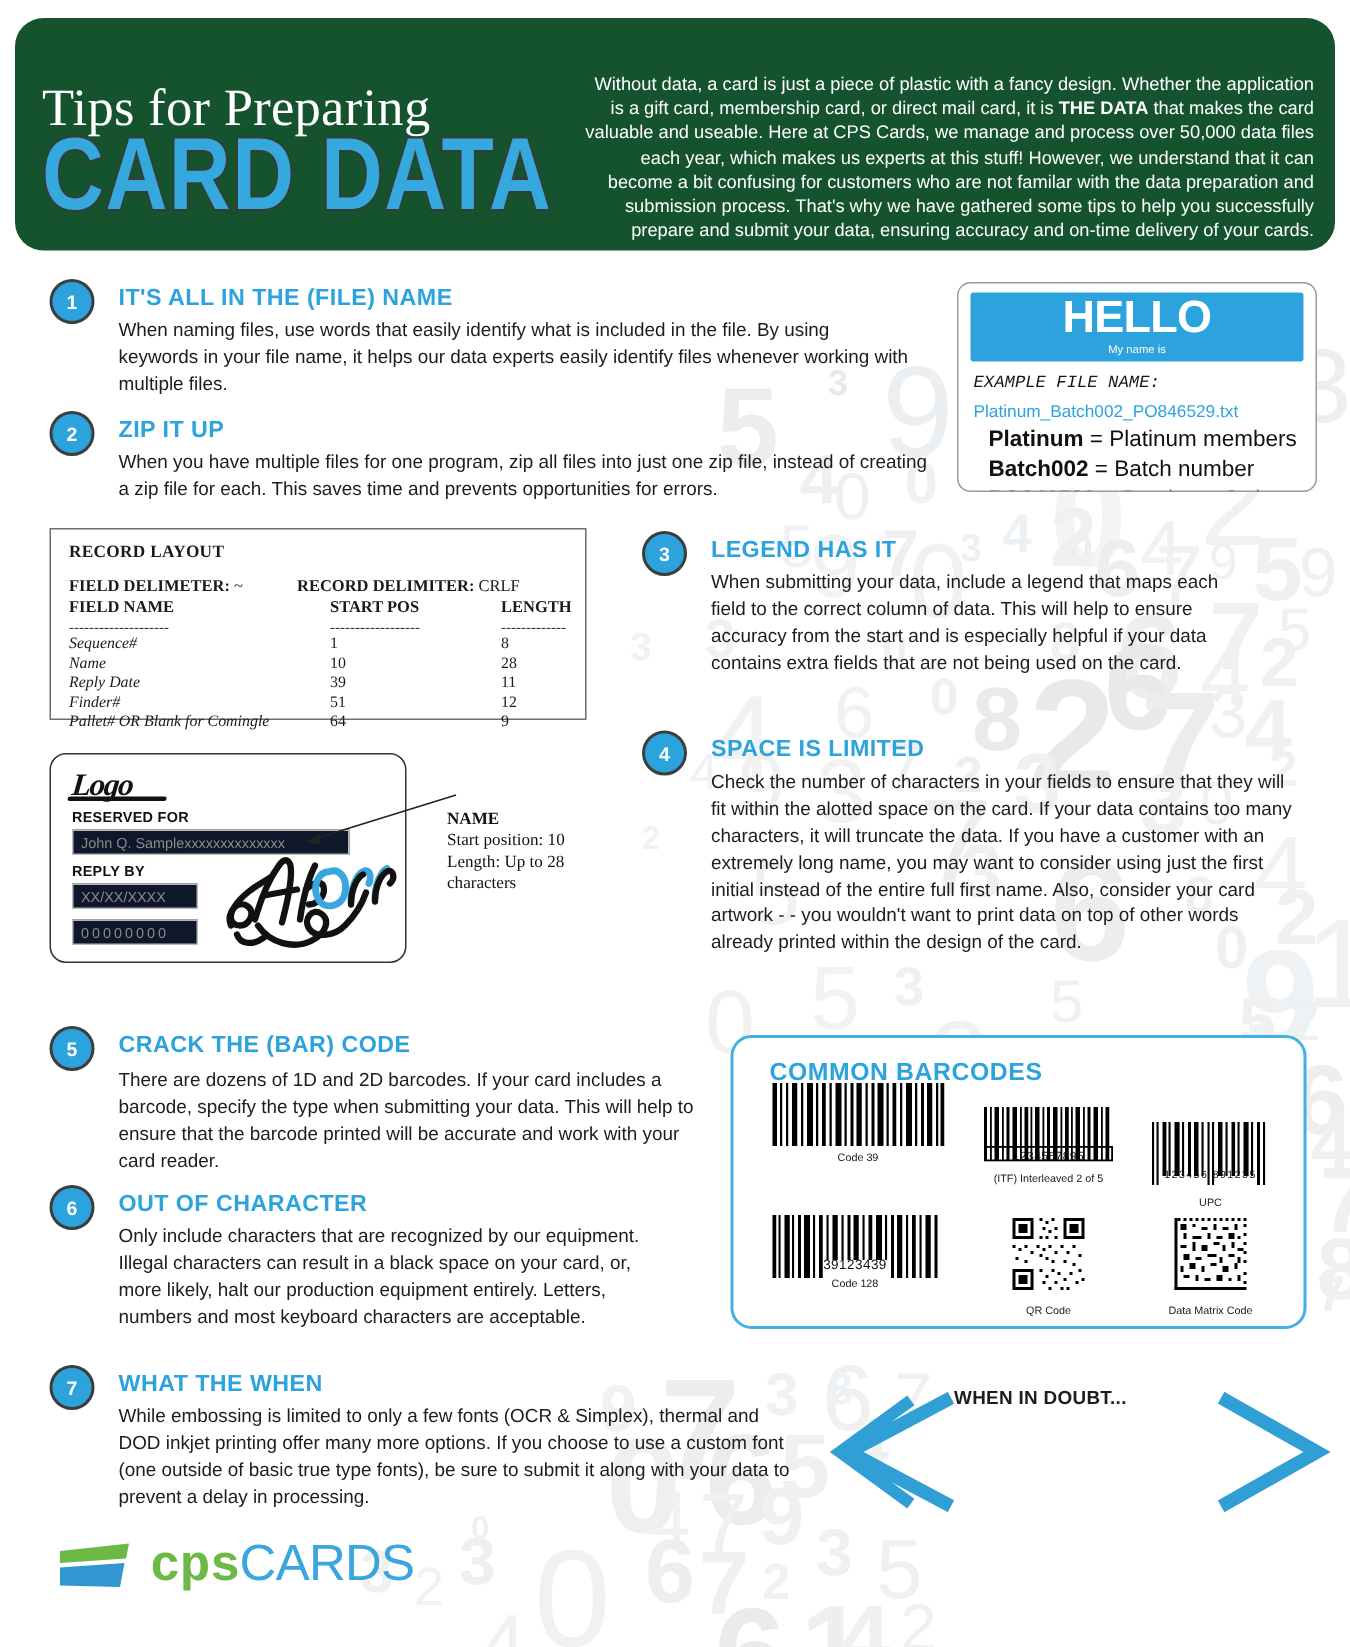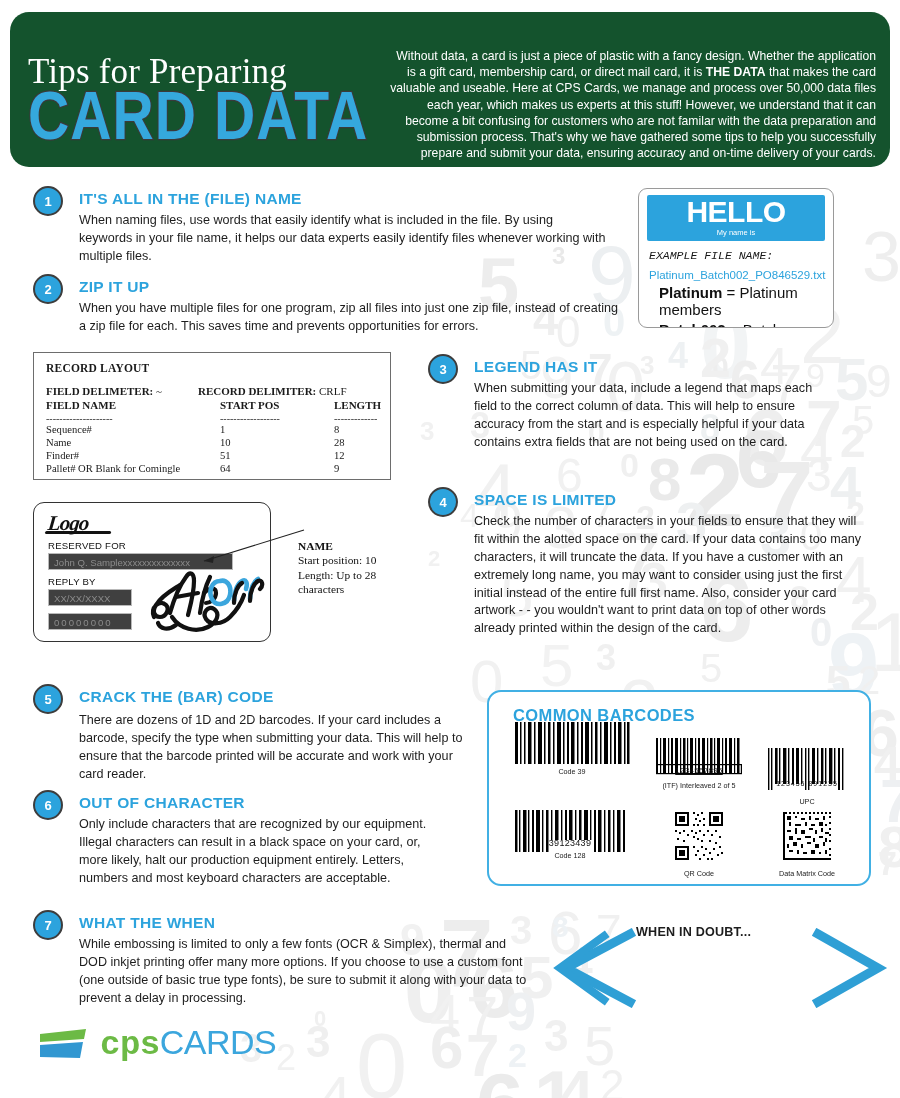--- a/index.html
+++ b/index.html
@@ -70,21 +70,21 @@
     color: #2ca3dd; font-weight: bold; font-size: 15.5px;
     letter-spacing: .3px; white-space: nowrap;
   }
   .tip-body {
     position: absolute; left: 46px; top: 26px;
     color: #1d1d1d; font-size: 12.6px; line-height: 1.42;
   }
 
   
   .hello-card {
-    position: absolute; left: 638px; top: 188px; width: 196px; height: 140px;
+    position: absolute; left: 638px; top: 188px; width: 240px; height: 140px;
     background: #fff; border: 1px solid #9a9a9a; border-radius: 9px;
     z-index: 4; overflow: hidden;
   }
   .hello-band {
     height: 46px; background: #2ca3dd; margin: 6px 8px 0 8px;
     border-radius: 2px; position: relative;
   }
   .hello-word {
     color: #fff; font-weight: bold; font-size: 30px;
     text-align: center; line-height: 34px; letter-spacing: -.5px;
@@ -112,43 +112,43 @@
   .rl-delims b { font-weight: bold; }
   .rl-cols { position: relative; height: 14px; font-weight: bold; font-size: 11px; }
   .rl-cols .c1 { position:absolute; left:0; }
   .rl-cols .c2 { position:absolute; left: 174px; }
   .rl-cols .c3 { position:absolute; left: 288px; }
   .rl-rule { position: relative; height: 11px; font-size: 10px; color:#333; }
   .rl-rule .c1 { position:absolute; left:0; }
   .rl-rule .c2 { position:absolute; left: 174px; }
   .rl-rule .c3 { position:absolute; left: 288px; }
   .rl-row { position: relative; height: 13px; font-size: 10.6px; }
-  .rl-row .c1 { position:absolute; left:0; }
+  .rl-row .c1 { position:absolute; left:0;font-style:italic; }
   .rl-row .c2 { position:absolute; left: 174px; }
   .rl-row .c3 { position:absolute; left: 288px; }
 
   
   .art-card {
     position: absolute; left: 33px; top: 502px; width: 238px; height: 140px;
     border: 1.4px solid #333; border-radius: 11px; background:#fff; z-index:3;
     overflow: hidden;
   }
   .logo-script {
     position:absolute; left: 14px; top: 8px;
     font-family: "Liberation Serif", serif; font-style: italic; font-weight: bold;
     font-size: 21px; color:#111; letter-spacing:-1px;
     transform: skewX(-6deg);
   }
   .logo-script::after{
     content:""; position:absolute; left:-2px; bottom: 2px; width: 66px; height: 3px;
     background:#111; border-radius: 2px;
   }
-  .art-lbl { position:absolute; font-size: 9.6px; font-weight: normal; color:#111; letter-spacing:.2px; }
+  .art-lbl { position:absolute; font-size: 9.6px; font-weight: bold; color:#111; letter-spacing:.2px; }
   .art-field {
-    position:absolute; border: 1px solid #b9b9b9; background:#404040;
+    position:absolute; border: 1px solid #b9b9b9; background:#0f172a;
     font-size: 9.6px; color:#8b8b8b; padding: 3px 5px; overflow:hidden; white-space:nowrap;
   }
   .art-script {
     position:absolute; left: 112px; top: 52px; width: 120px; height: 80px;
     pointer-events:none;
   }
   .callout-line { position:absolute; z-index:3; }
   .callout-txt { position:absolute; left: 298px; top: 539px; width: 110px; z-index:3;
     font-family:"Liberation Serif", serif; font-size: 11.4px; color:#111; line-height:1.25; }
   .callout-txt .ct-h { font-weight: bold; }
@@ -343,20 +343,25 @@
       <span class="c1">Sequence#</span>
       <span class="c2">1</span>
       <span class="c3">8</span>
     </div>
     <div class="rl-row">
       <span class="c1">Name</span>
       <span class="c2">10</span>
       <span class="c3">28</span>
     </div>
     <div class="rl-row">
+      <span class="c1">Reply Date</span>
+      <span class="c2">39</span>
+      <span class="c3">11</span>
+    </div>
+    <div class="rl-row">
       <span class="c1">Finder#</span>
       <span class="c2">51</span>
       <span class="c3">12</span>
     </div>
     <div class="rl-row">
       <span class="c1">Pallet# OR Blank for Comingle</span>
       <span class="c2">64</span>
       <span class="c3">9</span>
     </div>
   </div>
@@ -493,21 +498,21 @@
           <rect x="70" y="0" width="2" height="36"></rect>
             <rect x="74" y="0" width="3" height="36"></rect>
           <rect x="79" y="0" width="1.2" height="36"></rect>
             <rect x="82" y="0" width="2.5" height="36"></rect>
           <rect x="1" y="26" width="86" height="1.2"></rect>
             <rect x="1" y="26" width="1.2" height="10"></rect>
           <rect x="85.8" y="26" width="1.2" height="10"></rect>
             <rect x="1" y="35" width="86" height="1.2"></rect>
         </g>
       </svg>
-      <div class="bc-num" style="margin-top:-14px;position:relative;z-index:2;text-decoration:underline;">1234567895</div>
+      <div class="bc-num" style="margin-top:-14px;position:relative;z-index:2;">1234567895</div>
       <div class="bc-cap" style="margin-top:6px;">(ITF) Interleaved 2 of 5</div>
     </div>
 
     <div class="bc-item" style="left:277px;top:56px;width:82px;">
       <svg class="bars" width="82" height="44" viewBox="0 0 82 44">
         <rect width="82" height="44" fill="#fff"></rect>
         <g fill="#000">
           <rect x="2" y="0" width="1.4" height="42"></rect>
             <rect x="5" y="0" width="1.4" height="42"></rect>
           <rect x="9" y="0" width="2.6" height="36"></rect>

